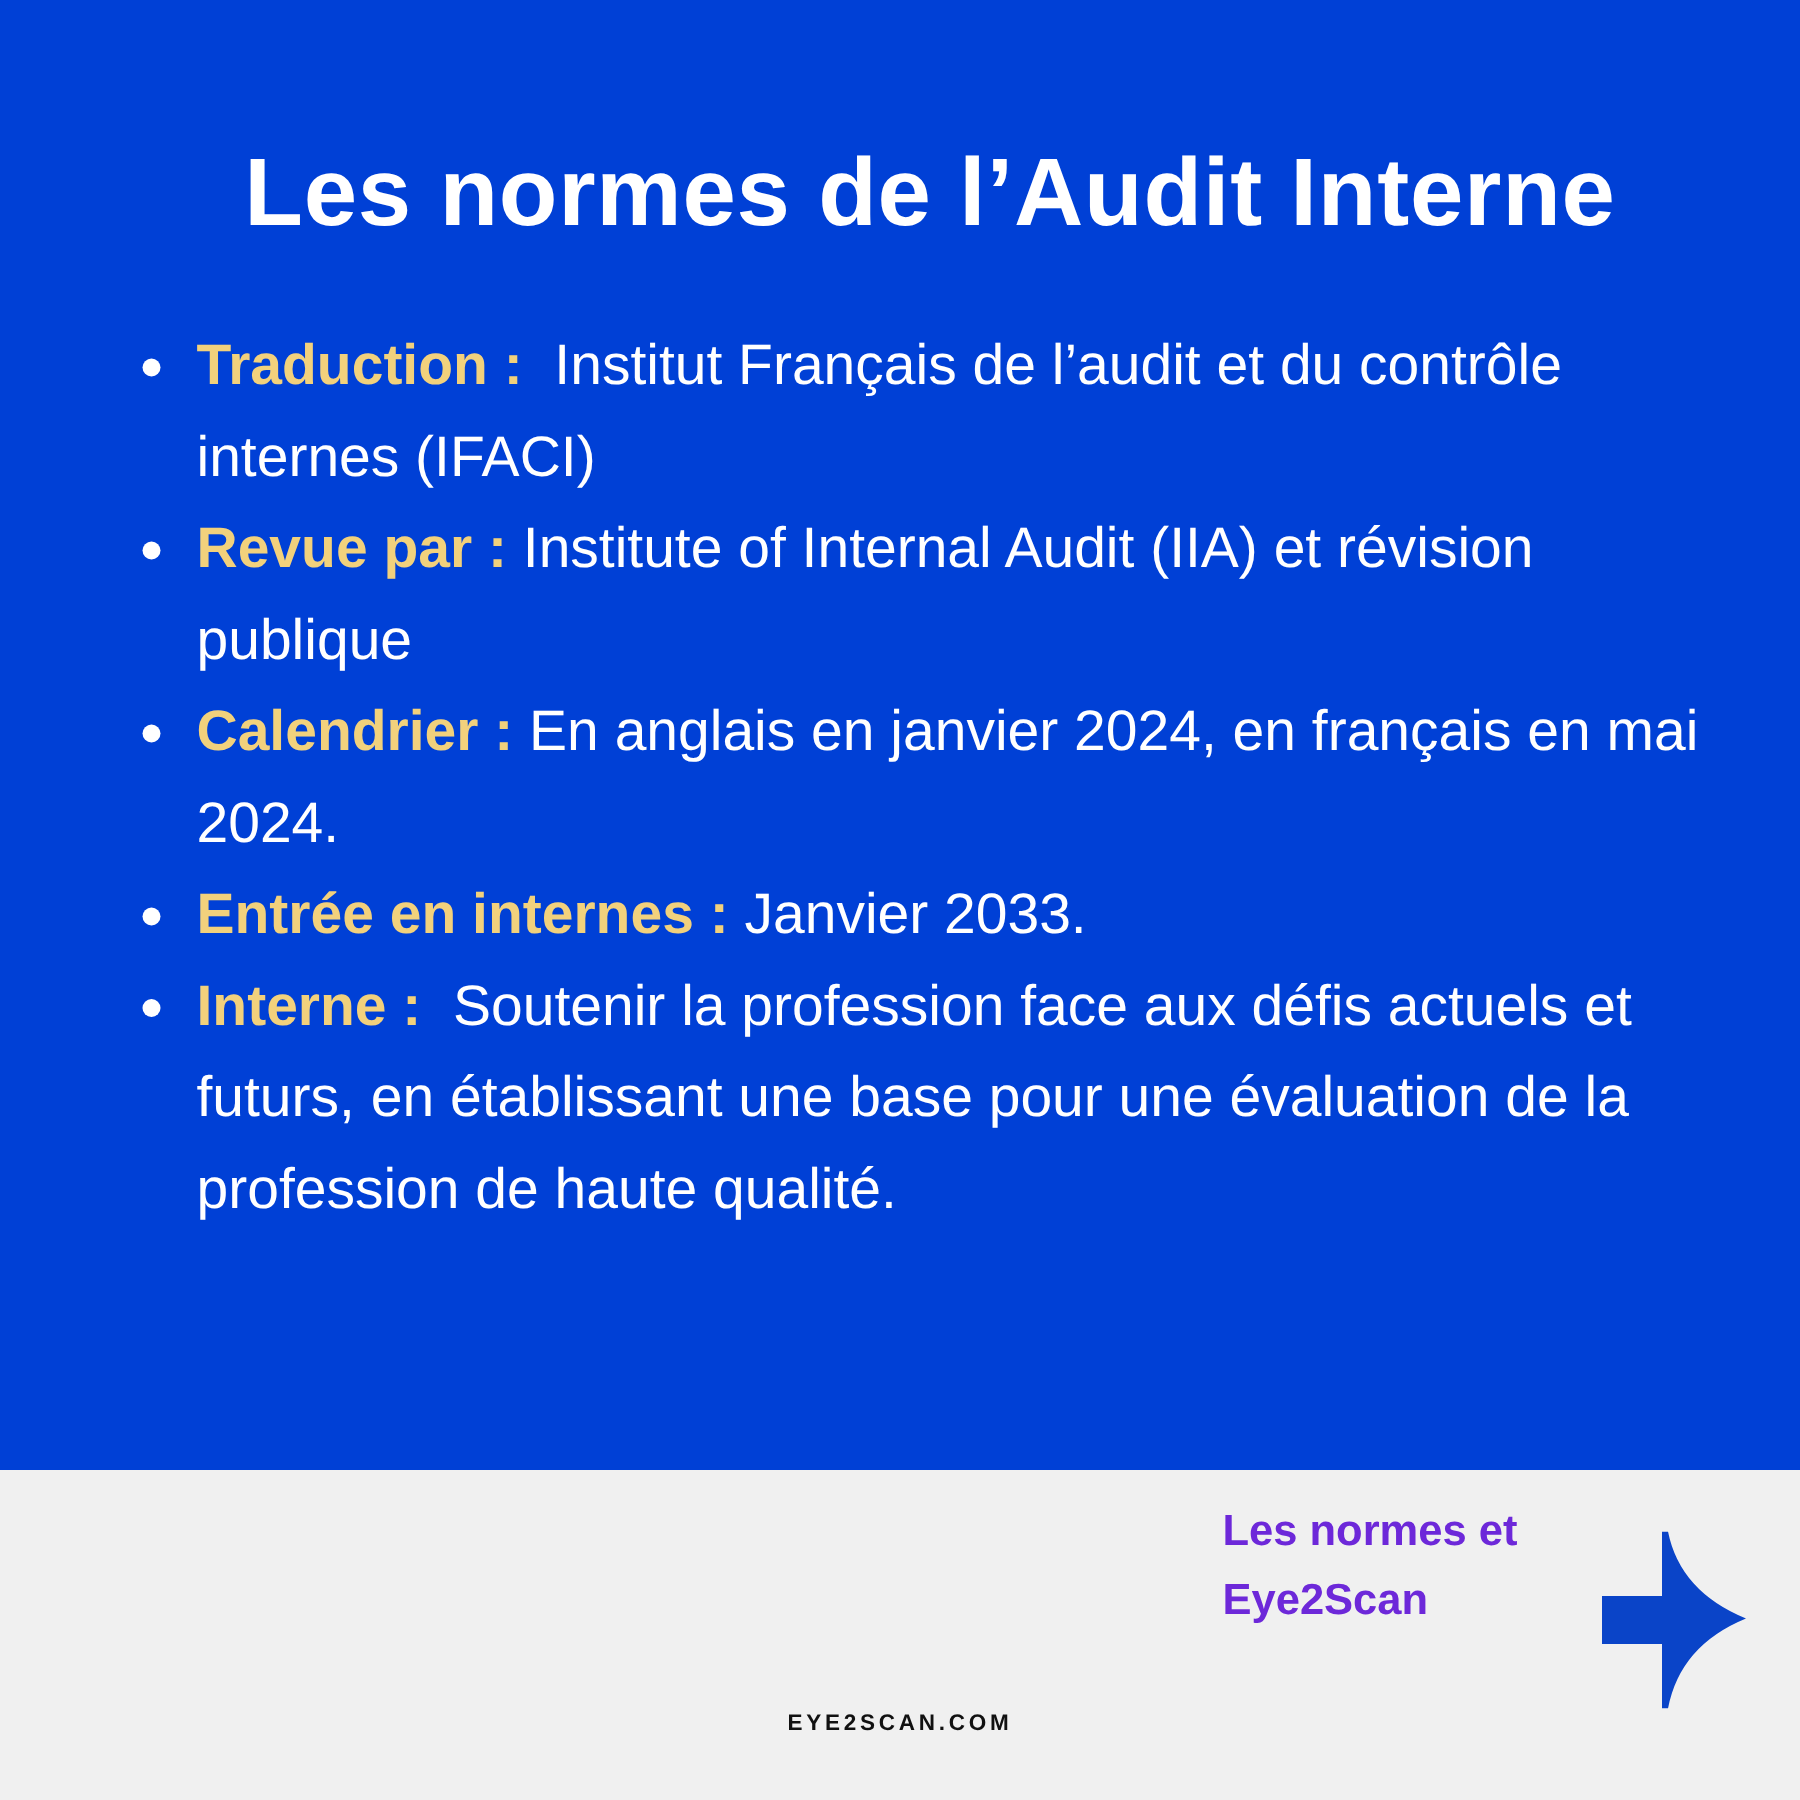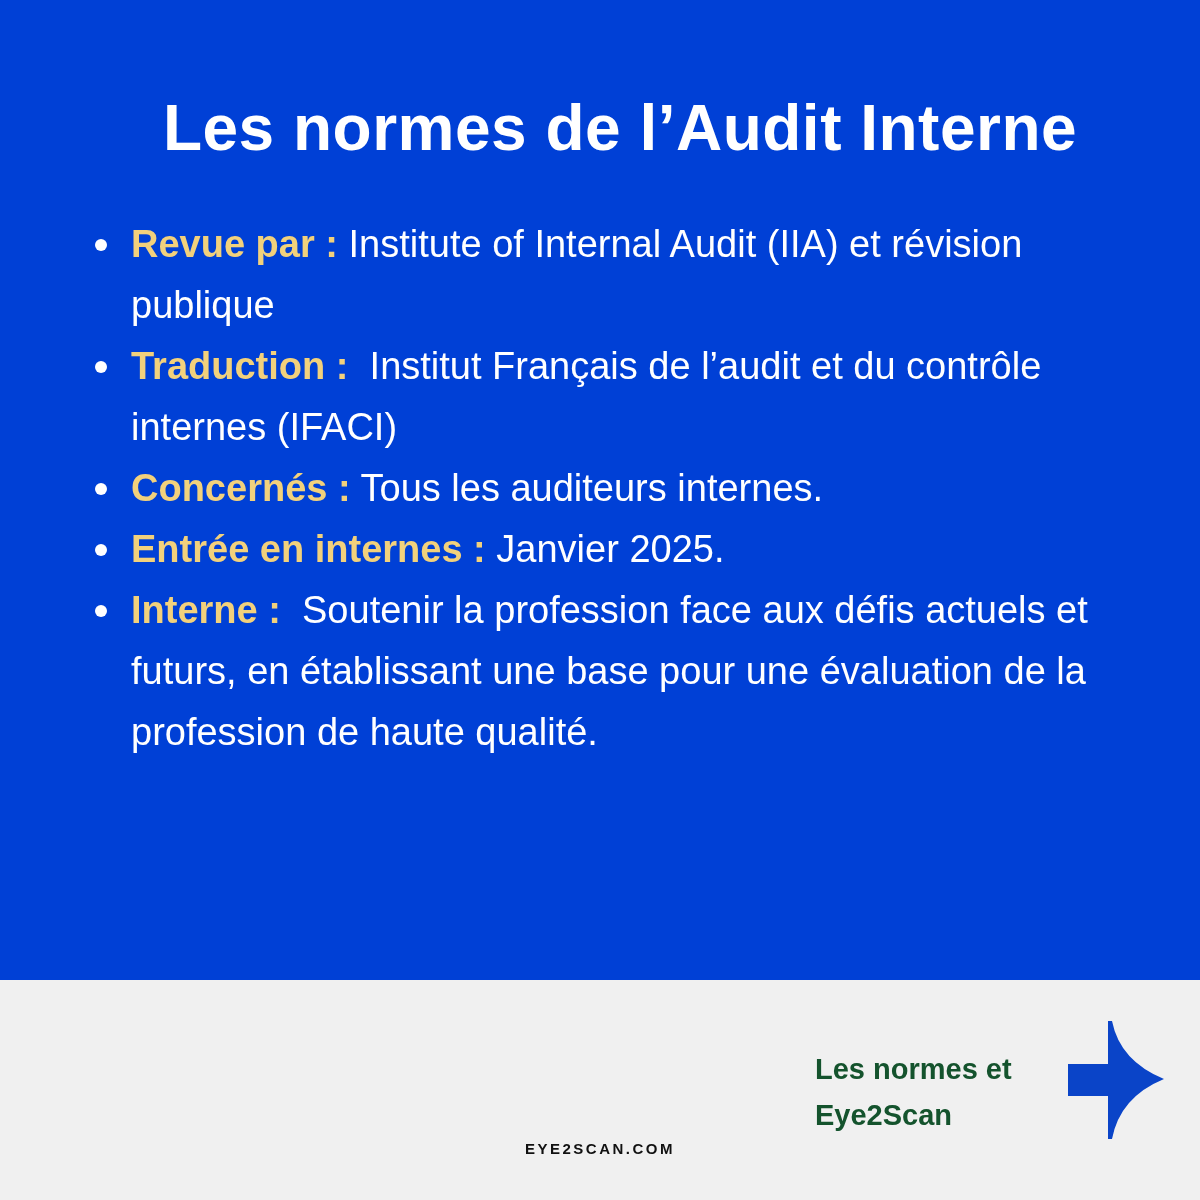--- a/index.html
+++ b/index.html
@@ -29,55 +29,55 @@
   .bullet {
     position: absolute; left: 0; top: 25px;
     width: 12px; height: 12px; border-radius: 50%; background: #ffffff;
   }
   .label { color: #f2d17c; font-weight: 700; }
   .footer {
     position: absolute; left: 0; top: 980px; width: 1200px; height: 220px;
     background: #f0f0f0;
   }
   .next-text {
-    position: absolute; left: 815px; top: 1046px; width: 250px;
-    color: #14532d; font-weight: 700; font-size: 29px; line-height: 46px;
+    position: absolute; left: 815px; top: 998px; width: 250px;
+    color: #6d28d9; font-weight: 700; font-size: 29px; line-height: 46px;
   }
   .arrow {
     position: absolute; left: 1068px; top: 1021px; width: 96px; height: 118px;
   }
   .site {
     position: absolute; left: 0; top: 1140px; width: 1200px;
     text-align: center; color: #111111;
     font-weight: 700; font-size: 15px; letter-spacing: 2.5px;
   }
 </style>
 </head>
 <body>
 
 <div class="blue-panel"></div>
 
 <div class="title">Les normes de l’Audit Interne</div>
 
 <ul class="list">
   <li class="item">
     <span class="bullet"></span>
+    <span class="label">Traduction :</span><span style="white-space:pre-wrap">  Institut Français de l’audit et du contrôle internes (IFACI)</span>
+  </li>
+  <li class="item">
+    <span class="bullet"></span>
     <span class="label">Revue par :</span><span> Institute of Internal Audit (IIA) et révision publique</span>
   </li>
   <li class="item">
     <span class="bullet"></span>
-    <span class="label">Traduction :</span><span style="white-space:pre-wrap">  Institut Français de l’audit et du contrôle internes (IFACI)</span>
+    <span class="label">Calendrier :</span><span> En anglais en janvier 2024, en français en mai 2024.</span>
   </li>
   <li class="item">
     <span class="bullet"></span>
-    <span class="label">Concernés :</span><span> Tous les auditeurs internes.</span>
-  </li>
-  <li class="item">
-    <span class="bullet"></span>
-    <span class="label">Entrée en internes :</span><span> Janvier 2025.</span>
+    <span class="label">Entrée en internes :</span><span> Janvier 2033.</span>
   </li>
   <li class="item">
     <span class="bullet"></span>
     <span class="label">Interne :</span><span style="white-space:pre-wrap">  Soutenir la profession face aux défis actuels et futurs, en établissant une base pour une évaluation de la profession de haute qualité.</span>
   </li>
 </ul>
 
 <div class="footer"></div>
 
 <div class="next-text">

